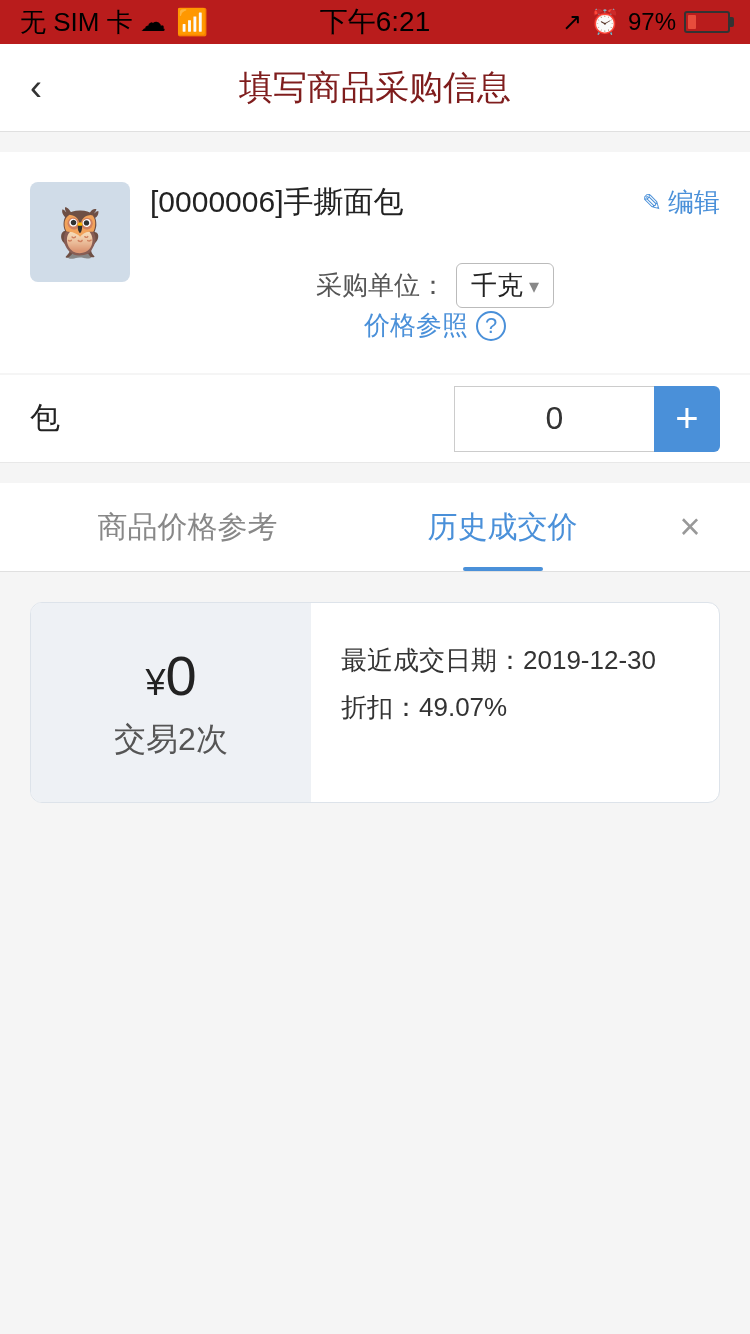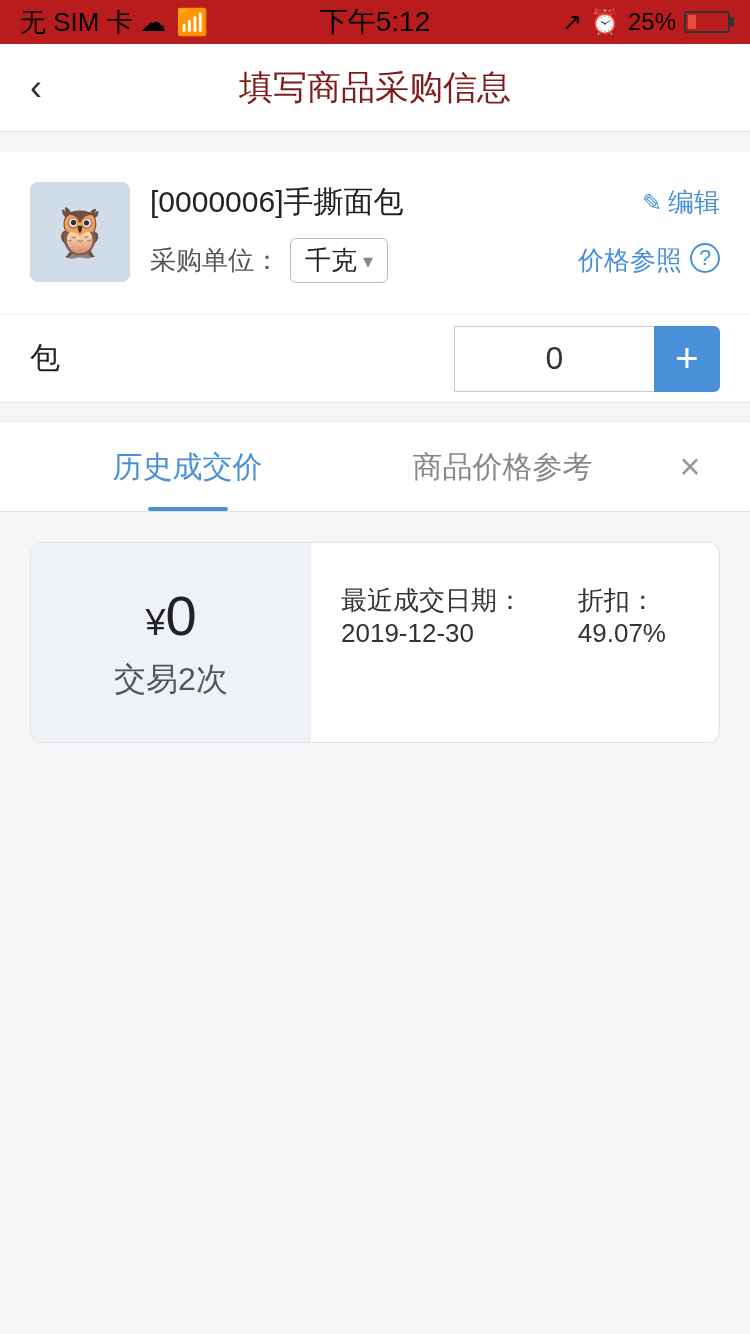--- a/index.html
+++ b/index.html
@@ -118,21 +118,21 @@
       font-size: 48px;
       color: #6a8a9f;
     }
     .product-info {
       flex: 1;
     }
     .product-name-row {
       display: flex;
       justify-content: space-between;
       align-items: center;
-      margin-bottom: 15px;
+      margin-bottom: 40px;
     }
     .product-name {
       font-size: 30px;
       font-weight: 500;
       color: #222;
     }
     .edit-link {
       font-size: 26px;
       color: #4a90d9;
       display: flex;
@@ -140,20 +140,21 @@
       gap: 6px;
       cursor: pointer;
     }
     .edit-icon-small {
       font-size: 24px;
     }
     .purchase-unit-row {
       display: flex;
       justify-content: space-between;
       align-items: center;
+      flex-direction: column;
     }
     .unit-left {
       display: flex;
       align-items: center;
       gap: 10px;
       font-size: 26px;
       color: #555;
     }
     .unit-select {
       background: #fff;
@@ -169,20 +170,21 @@
       justify-content: space-between;
     }
     .select-arrow {
       font-size: 20px;
       color: #888;
     }
     .price-ref {
       font-size: 26px;
       color: #4a90d9;
       display: flex;
+      align-items: center;
       gap: 8px;
       cursor: pointer;
     }
     .price-ref-question {
       width: 30px;
       height: 30px;
       border: 2px solid #4a90d9;
       border-radius: 50%;
       display: flex;
       align-items: center;
@@ -320,46 +322,47 @@
     }
     .price-trades {
       font-size: 32px;
       color: #555;
       margin-top: 10px;
     }
     .price-card-right {
       flex: 1;
       padding: 40px 30px;
       display: flex;
-      gap: 26px;
+      flex-direction: column;
+      gap: 12px;
     }
     .price-detail-row {
       font-size: 26px;
       color: #333;
     }
 
     
     .bottom-space {
       height: 600px;
       background: #f5f5f5;
     }
   </style>
 </head>
 <body>
 
 <div class="status-bar">
   <div class="status-left">
     <span>无 SIM 卡 ☁</span>
     <span>📶</span>
   </div>
-  <div class="status-center">下午5:12</div>
+  <div class="status-center">下午6:21</div>
   <div class="status-right">
     <span>↗</span>
     <span>⏰</span>
-    <span>25%</span>
+    <span>97%</span>
     <div class="battery">
       <div class="battery-fill"></div>
     </div>
   </div>
 </div>
 
 <div class="nav-bar">
   <span class="nav-back">‹</span>
   <span class="nav-title">填写商品采购信息</span>
 </div>
@@ -403,26 +406,26 @@
   <div class="qty-input-group">
     <div class="qty-input-box">
       <span>0</span>
     </div>
     <div class="qty-plus-btn">+</div>
   </div>
 </div>
 
 <div class="tabs-section">
   <div class="tabs-header">
+    <div class="tab-item">
+      <span>商品价格参考</span>
+    </div>
     <div class="tab-item active">
       <span>历史成交价</span>
       <div class="tab-underline"></div>
-    </div>
-    <div class="tab-item">
-      <span>商品价格参考</span>
     </div>
     <div class="tab-close">×</div>
   </div>
 </div>
 
 <div class="price-card">
   <div class="price-card-left">
     <div class="price-amount">
       <span class="price-yen">¥</span><span>0</span>
     </div>

